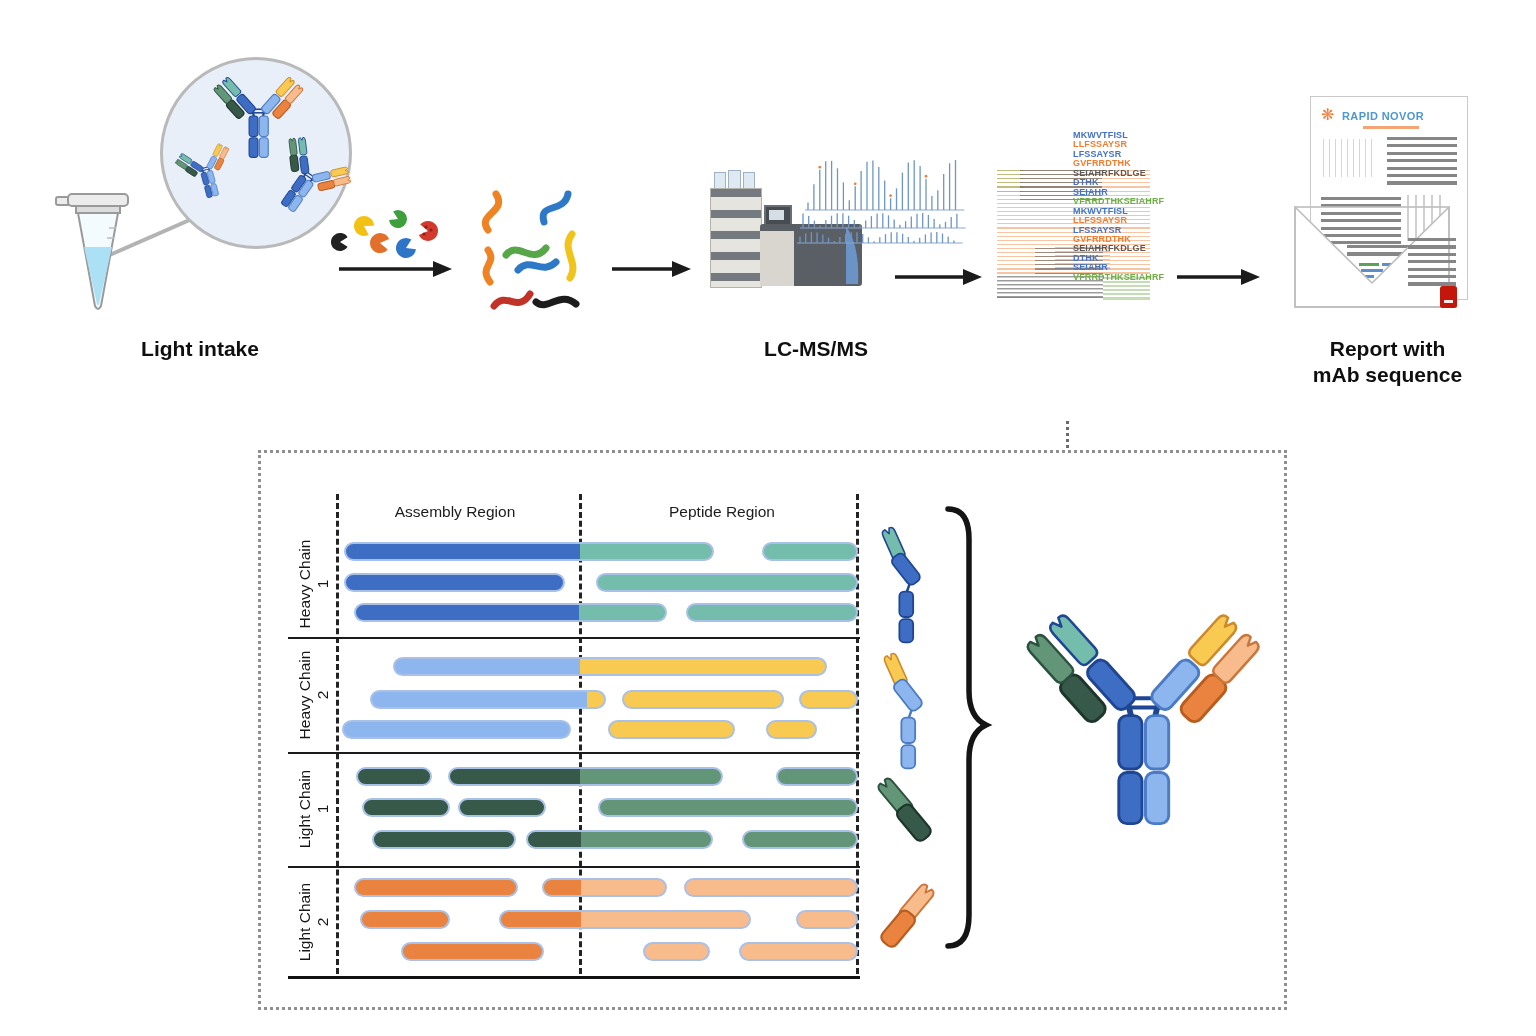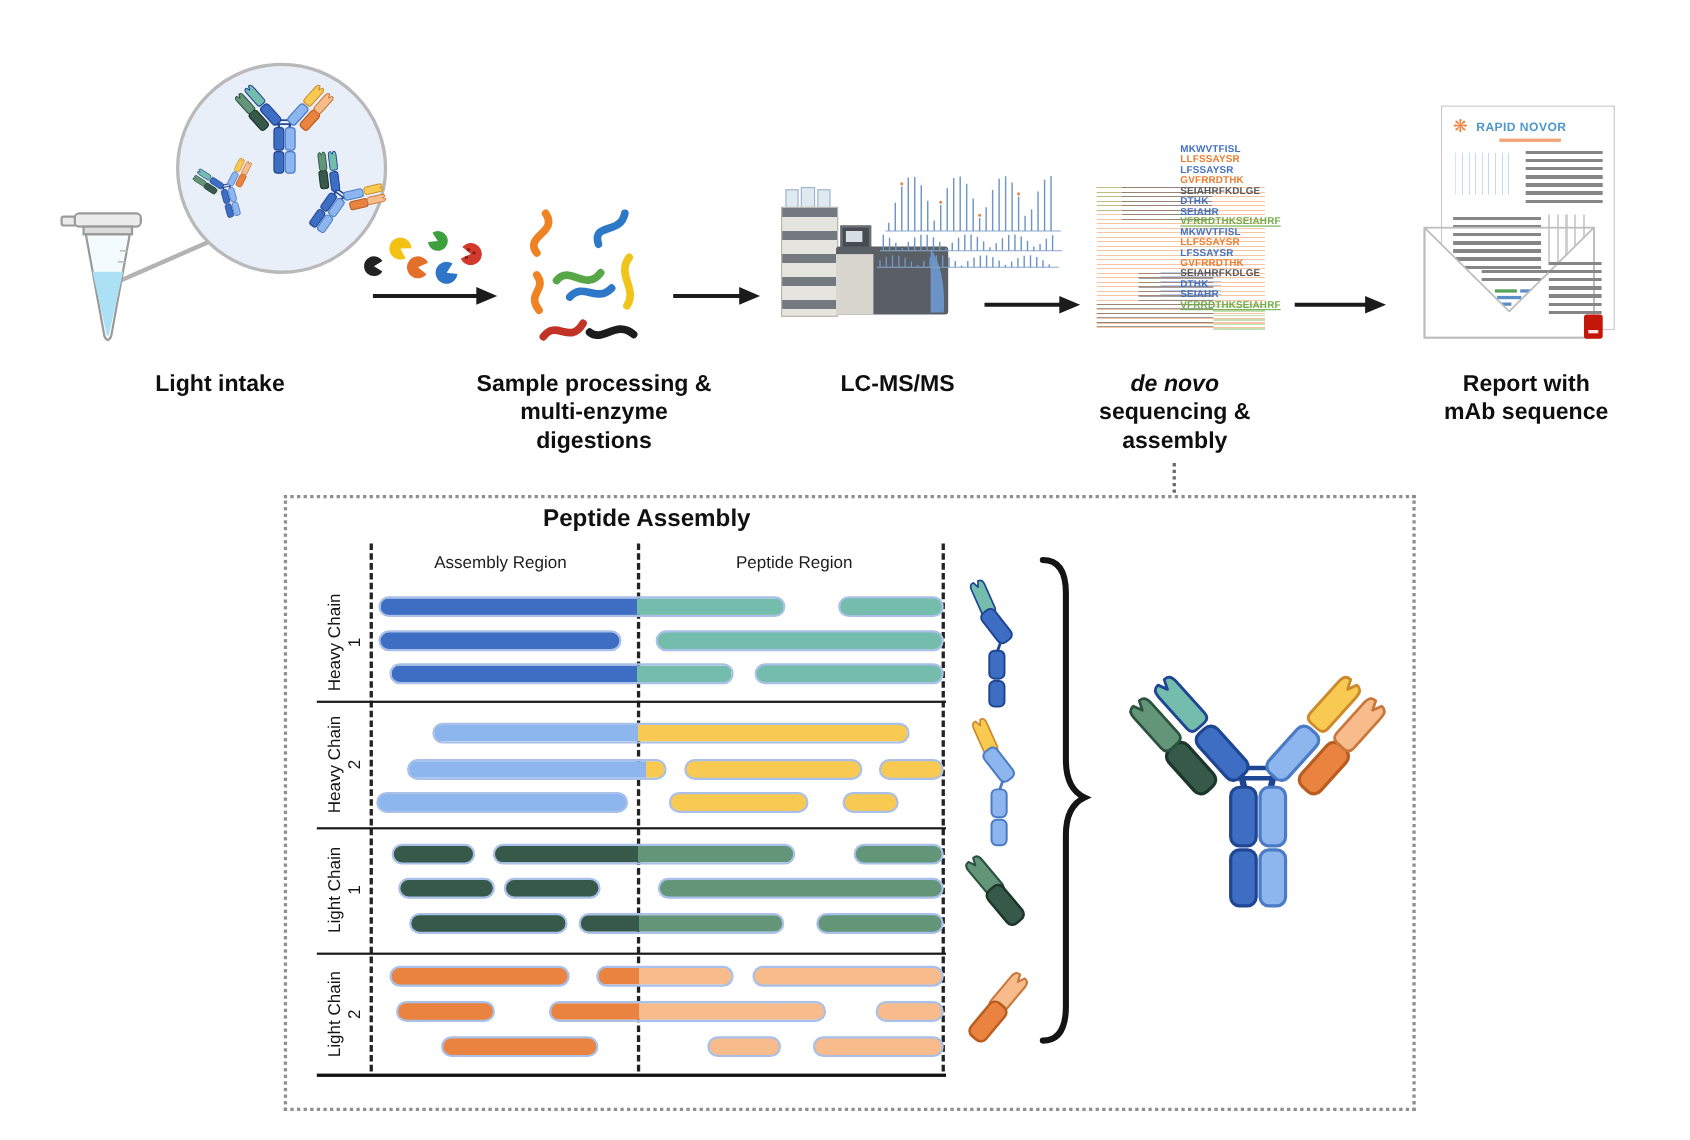--- a/index.html
+++ b/index.html
@@ -14,21 +14,21 @@
   .vdash{width:0;border-left:3px dashed #232323;}
   .sep{left:288px;width:572px;height:0;border-top:2.5px solid #1a1a1a;}
   .sep-thick{border-top:3.5px solid #111;}
   .chain-label{transform:translate(-50%,-50%) rotate(-90deg);text-align:center;
                font-size:15.5px;line-height:18px;white-space:nowrap;color:#161616;}
   .bar{position:absolute;height:19px;border:2px solid var(--bar-outline,#a9c0e8);
        border-radius:11px;box-sizing:border-box;}
   .seq{display:block;font-weight:bold;font-size:9px;line-height:9.45px;letter-spacing:.15px;
        font-family:"Liberation Sans",sans-serif;white-space:nowrap;}
   .seq-blue{color:var(--seq-blue);} .seq-orange{color:var(--seq-orange);}
-  .seq-gray{color:var(--seq-gray);} .seq-green{color:var(--seq-green);text-decoration:underline;}
+  .seq-gray{color:var(--seq-gray);} .seq-green{color:var(--seq-green);}
   .stripes{background:repeating-linear-gradient(to bottom,var(--sc) 0 1.1px,transparent 1.1px 4.1px);}
   .glines{background:repeating-linear-gradient(to bottom,#868686 0 3.1px,transparent 3.1px 7.4px);}
   .page{background:#fff;border:1.5px solid #c9c9c9;box-sizing:border-box;}
   svg{overflow:visible;}
   .nowrap{white-space:nowrap;}
 </style>
 </head>
 <body>
 
 <svg width="0" height="0" style="position:absolute" aria-hidden="true">
@@ -332,42 +332,31 @@
     <rect x="2" y="4" width="154" height="100" fill="none" stroke="#bdbdbd" stroke-width="1.6"></rect>
   </svg>
   <div class="abs glines" style="left:1408px;top:238px;width:48px;height:50px;z-index:3"></div>
   <div class="abs" style="left:1440px;top:286px;width:17px;height:22px;background:var(--accent-red);border-radius:2.5px;z-index:4">
     <div class="abs" style="left:4px;top:14px;width:9px;height:3px;background:#fff;opacity:.9"></div>
   </div>
 
   <div class="abs lbl" style="left:80px;top:336px;width:240px">
     <span>Light intake</span>
   </div>
-  <div class="abs lbl" style="left:415px;top:336px;width:250px">
-    <span>Sample processing &amp;</span><br>
-    <span>multi-enzyme</span><br>
-    <span>digestions</span>
-  </div>
   <div class="abs lbl" style="left:716px;top:336px;width:200px">
     <span>LC-MS/MS</span>
-  </div>
-  <div class="abs lbl" style="left:968px;top:336px;width:200px">
-    <span class="it">de novo</span><br>
-    <span>sequencing &amp;</span><br>
-    <span>assembly</span>
   </div>
   <div class="abs lbl" style="left:1285px;top:336px;width:205px">
     <span>Report with</span><br>
     <span>mAb sequence</span>
   </div>
 
   <div class="abs" style="left:1066px;top:421px;height:27px;border-left:3px dotted #6a6a6a"></div>
 
   <div class="abs panel" style="left:258px;top:450px;width:1023px;height:554px"></div>
-  <div class="abs panel-title" style="left:338px;top:458px;width:500px">Peptide Assembly</div>
 
   <div class="abs hdr" style="left:355px;top:503px;width:200px">Assembly Region</div>
   <div class="abs hdr" style="left:622px;top:503px;width:200px">Peptide Region</div>
 
   <div class="abs vdash" style="left:336px;top:494px;height:480px"></div>
   <div class="abs vdash" style="left:579px;top:494px;height:480px"></div>
   <div class="abs vdash" style="left:856px;top:494px;height:480px"></div>
 
   <div class="abs sep" style="top:637px"></div>
   <div class="abs sep" style="top:752px"></div>

